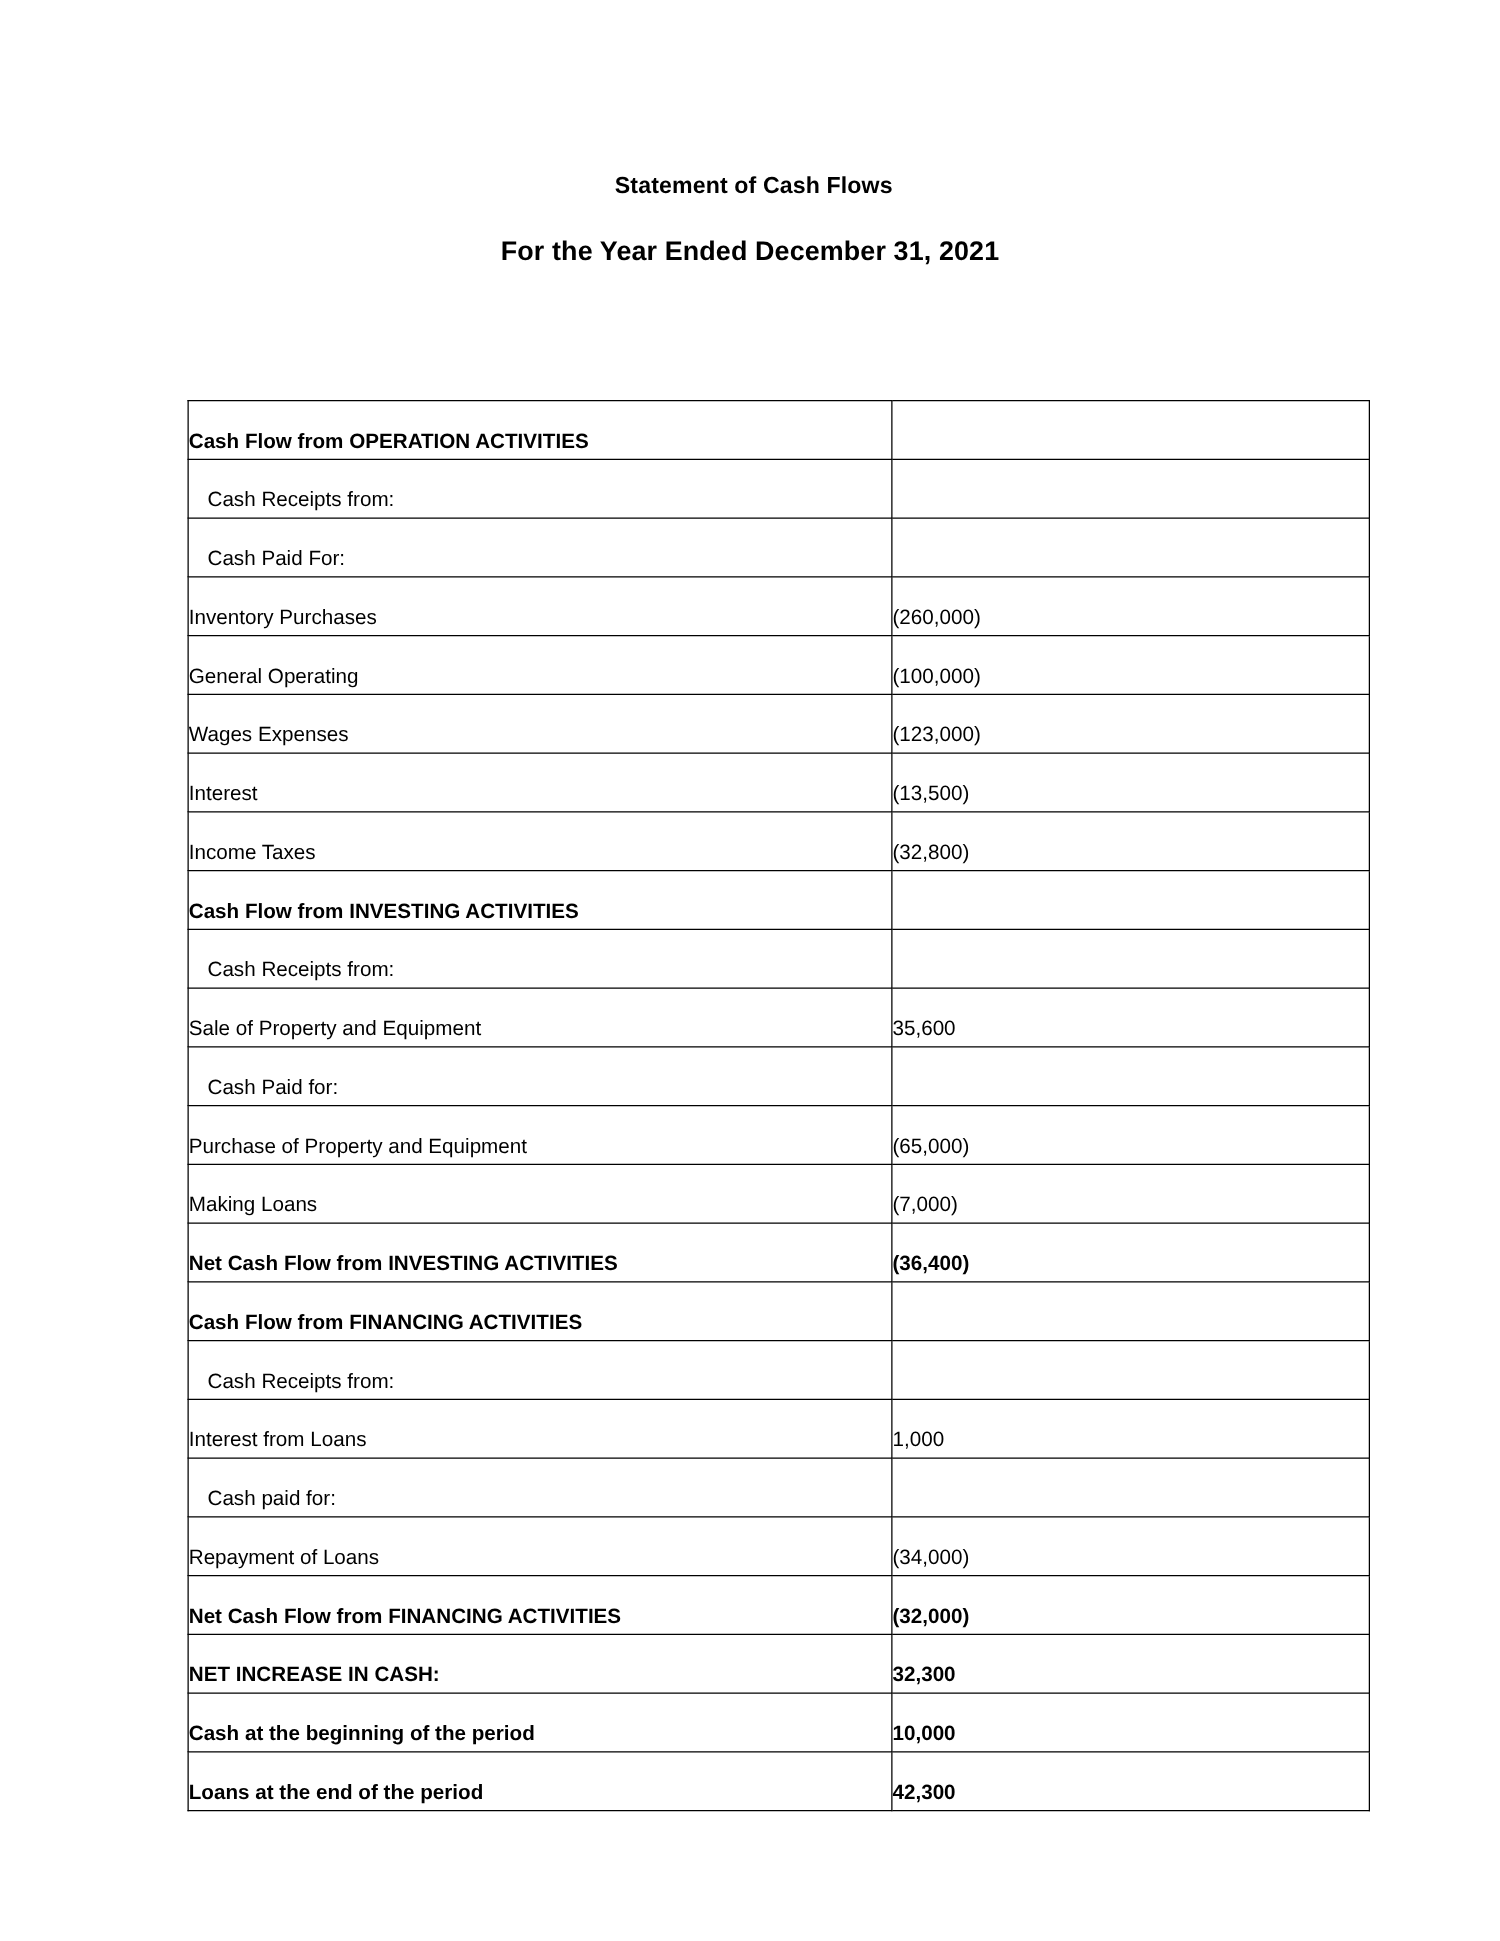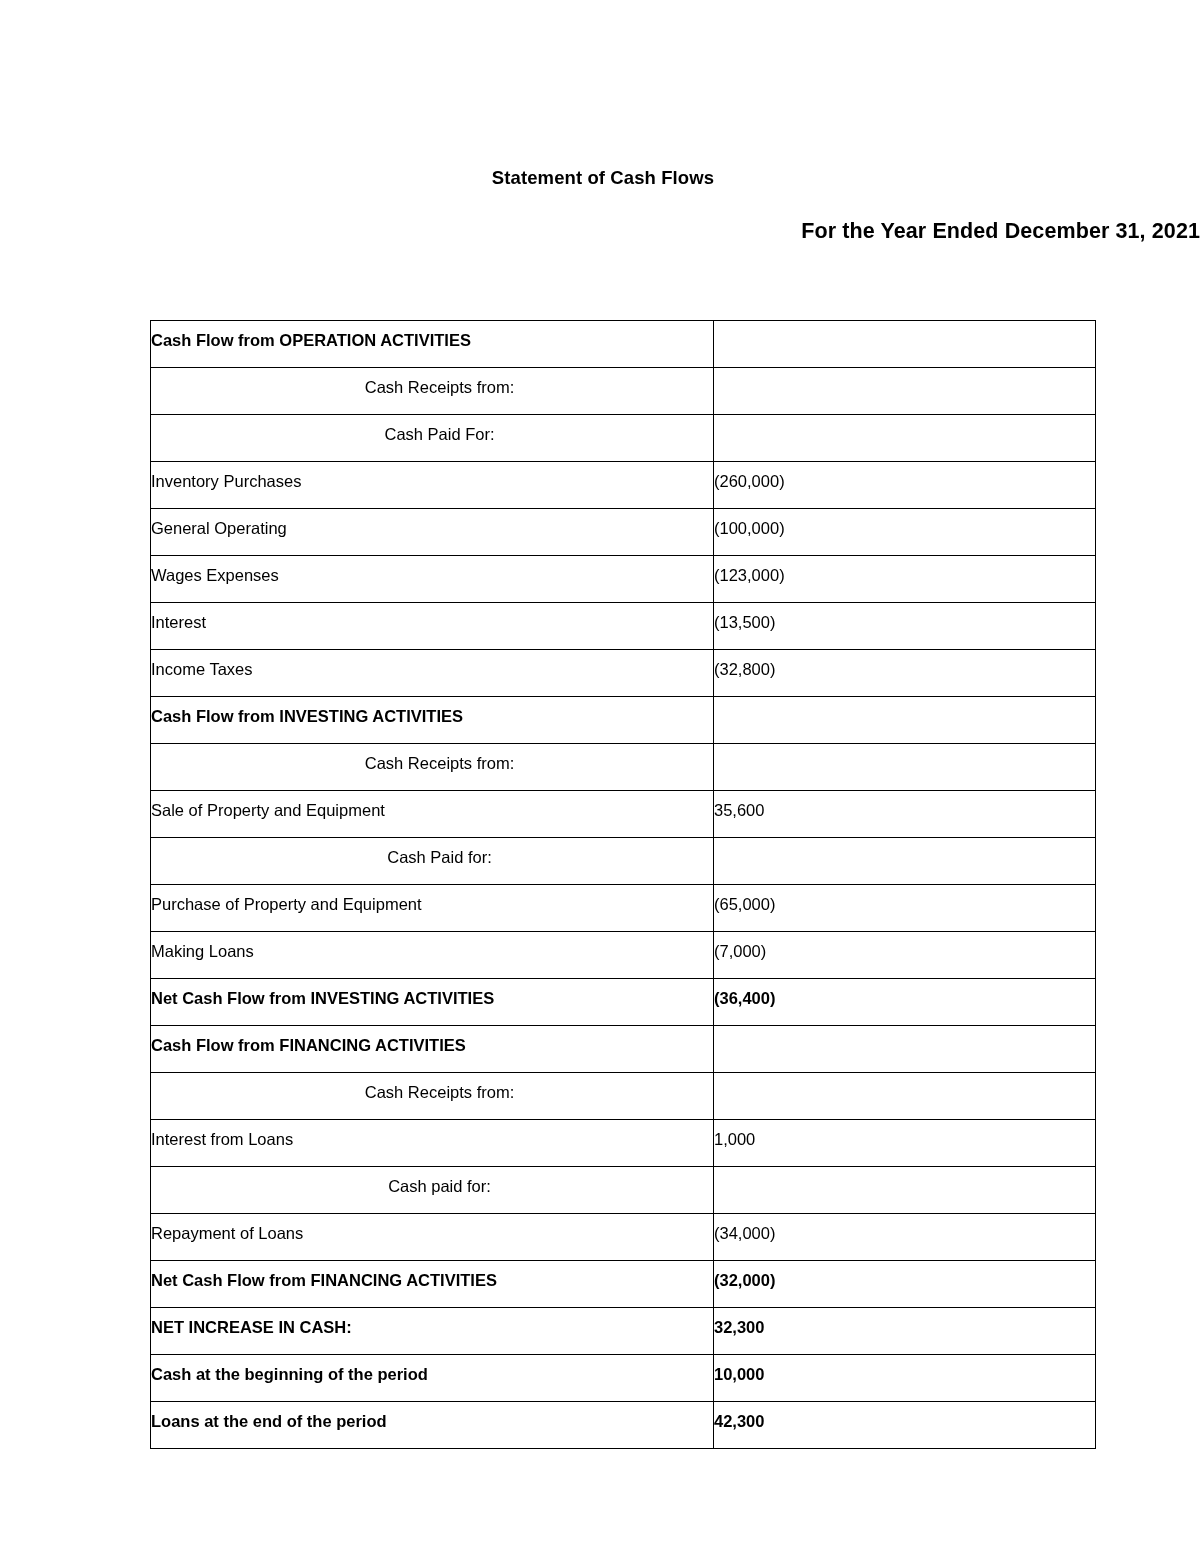--- a/index.html
+++ b/index.html
@@ -23,35 +23,34 @@
     height: 1553px;
     box-sizing: border-box;
   }
 
   
   .heading-block {
     position: absolute;
     left: 0;
     top: 138px;
     width: 1200px;
-    margin-top: 30px;
   }
   .doc-title {
     font-size: 18.5px;
     font-weight: bold;
     text-align: center;
     letter-spacing: 0.1px;
     line-height: 1.1;
     margin: 0;
     padding-left: 6px;
   }
   .doc-subtitle {
     font-size: 21.5px;
     font-weight: bold;
-    text-align: right;
+    text-align: center;
     letter-spacing: 0.1px;
     line-height: 1.1;
     margin: 0;
     padding-top: 32px;
     padding-left: 0px;
   }
 
   
   .cf-table-wrap {
     position: absolute;
@@ -61,42 +60,41 @@
   }
   table.cf-table {
     border-collapse: collapse;
     width: 945px;
     table-layout: fixed;
   }
   table.cf-table td {
     border: 1.4px solid #000000;
     height: 47px;
     vertical-align: top;
-    padding: 10px 0 0 0;
+    padding: 23px 0 0 0;
     font-size: 16.5px;
     line-height: 1.15;
     box-sizing: border-box;
     overflow: hidden;
   }
   td.col-label {
     width: 563px;
     padding-left: 11px;
     padding-right: 6px;
   }
   td.col-value {
     width: 382px;
     padding-left: 12px;
     padding-right: 6px;
   }
   .bold {
     font-weight: bold;
   }
   .indent {
     padding-left: 15px !important;
-    text-align: center;
   }
 </style>
 </head>
 <body>
 
 <div class="page">
 
   <div class="heading-block">
     <div class="doc-title">Statement of Cash Flows</div>
     <div class="doc-subtitle">For the Year Ended December 31, 2021</div>

